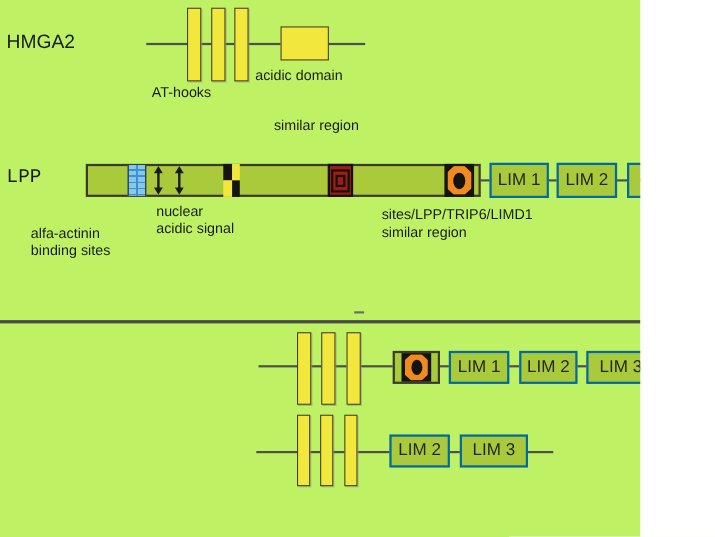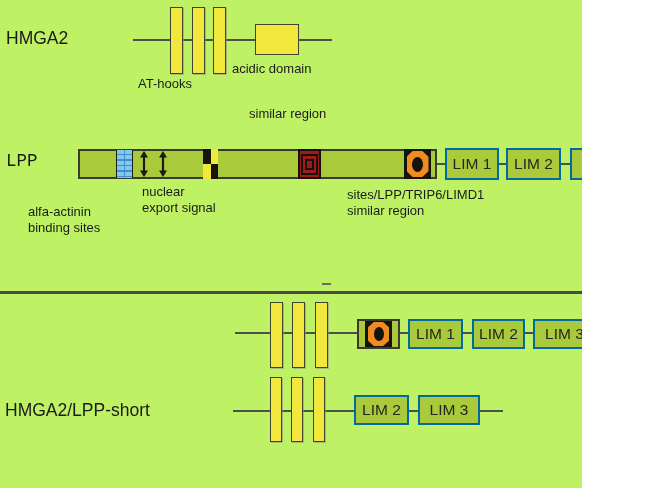--- a/index.html
+++ b/index.html
@@ -121,21 +121,21 @@
   <div class="abs limbox" style="left:445px;top:148px;width:54px;height:32px;">LIM 1</div>
   <div class="abs limbox" style="left:506px;top:148px;width:55px;height:32px;">LIM 2</div>
   <div class="abs limbox" style="left:570px;top:148px;width:65px;height:32px;">LIM 3</div>
 
   <div class="abs lbl" style="left:28px;top:186px;width:142px;margin-top:18px;">
     <div>alfa-actinin</div>
     <div>binding sites</div>
   </div>
   <div class="abs lbl" style="left:142px;top:184px;width:120px;">
     <div>nuclear</div>
-    <div>export signal</div>
+    <div>acidic signal</div>
   </div>
   <div class="abs lbl" style="left:347px;top:187px;width:200px;">
     <div>sites/LPP/TRIP6/LIMD1</div>
     <div>similar region</div>
   </div>
 
   <div class="abs dash" style="left:322px;top:283px;width:9px;"></div>
   <div class="abs thick-divider" style="left:0;top:291px;width:650px;"></div>
 
 
@@ -150,21 +150,20 @@
       <div class="oct" style="width:21px;height:24px;">
         <div class="octdot" style="width:10px;height:14px;"></div>
       </div>
     </div>
   </div>
 
   <div class="abs limbox" style="left:408px;top:319px;width:55px;height:30px;">LIM 1</div>
   <div class="abs limbox" style="left:472px;top:319px;width:53px;height:30px;">LIM 2</div>
   <div class="abs limbox" style="left:533px;top:319px;width:63px;height:30px;">LIM 3</div>
 
-  <div class="abs row-label" style="left:5px;top:401px;">HMGA2/LPP-short</div>
 
   <div class="abs hline" style="left:233px;top:410px;width:270px;"></div>
 
   <div class="abs ybar" style="left:270px;top:377px;width:12px;height:65px;"></div>
   <div class="abs ybar" style="left:291px;top:377px;width:12px;height:65px;"></div>
   <div class="abs ybar" style="left:313px;top:377px;width:12px;height:65px;"></div>
 
   <div class="abs limbox" style="left:354px;top:395px;width:55px;height:30px;">LIM 2</div>
   <div class="abs limbox" style="left:418px;top:395px;width:62px;height:30px;">LIM 3</div>
 

